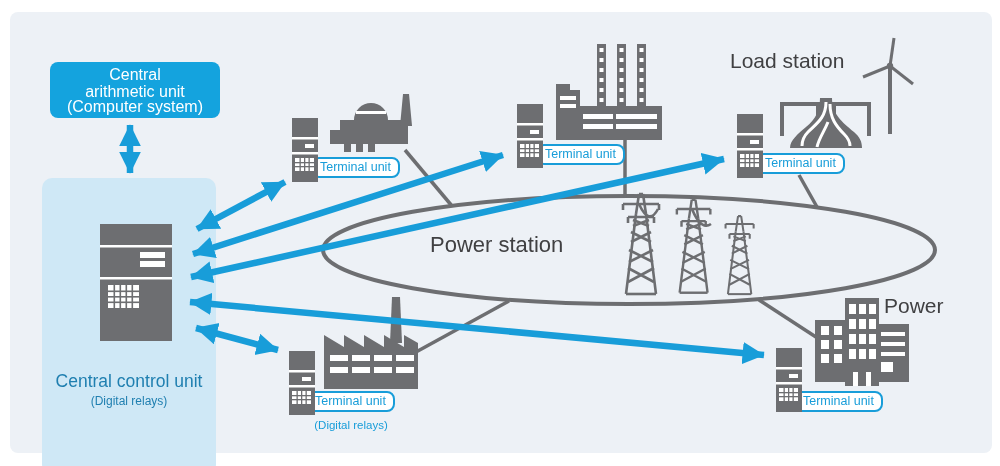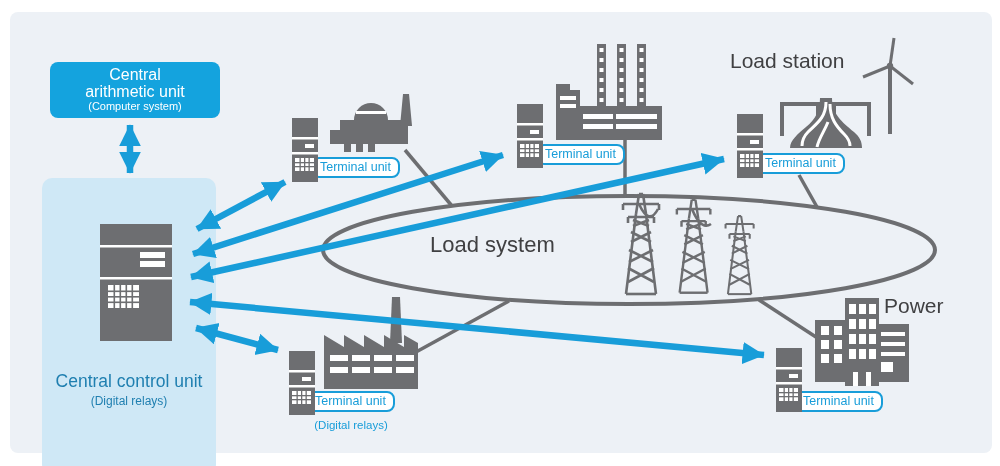--- a/index.html
+++ b/index.html
@@ -9,21 +9,21 @@
       background:var(--canvas-bg);z-index:0;}
   .layer{position:absolute;left:0;top:0;width:1000px;height:466px;pointer-events:none;}
   #gray-layer{z-index:2;}
   #blue-layer{z-index:7;}
   .icon{position:absolute;z-index:4;}
   .server{z-index:6;}
   .panel-box{position:absolute;left:50px;top:62px;width:170px;height:56px;border-radius:8px;
       background:var(--box-blue);color:#fff;text-align:center;z-index:3;
       display:flex;flex-direction:column;justify-content:center;}
   .panel-box .t1{font-size:16px;line-height:16.5px;width:124px;margin:0 auto;text-align:center;}
-  .panel-box .t2{font-size:11px;line-height:13px;}
+  .panel-box .t2{font-size:16px;line-height:13px;}
   .control-panel{position:absolute;left:42px;top:178px;width:174px;height:296px;border-radius:10px;
       background:var(--panel-light);z-index:1;}
   .cc-title{position:absolute;top:193px;left:0;width:100%;text-align:center;font-size:17.5px;
       color:var(--control-text);}
   .cc-sub{position:absolute;top:216px;left:0;width:100%;text-align:center;font-size:12px;
       color:var(--control-text);}
   .tu{position:absolute;background:#fff;border:2px solid var(--accent);color:var(--accent);
       border-radius:8px;padding:1px 7px 2px 7px;font-size:12.5px;white-space:nowrap;z-index:5;}
   .heading{position:absolute;color:var(--heading-text);z-index:4;white-space:nowrap;}
   .sub-accent{position:absolute;color:var(--accent);font-size:11.5px;z-index:5;text-align:center;}
@@ -256,21 +256,21 @@
 
   <svg class="icon" style="left:322px;top:297px" width="100" height="94">
       <use href="#factory"></use>
     </svg>
   <div class="tu" style="left:306px;top:391px">Terminal unit</div>
   <div class="sub-accent" style="left:296px;top:419px;width:110px">(Digital relays)</div>
   <svg class="icon server" style="left:289px;top:351px" width="26" height="64">
       <use href="#term-server"></use>
     </svg>
 
-  <div class="heading" style="left:430px;top:232px;font-size:22px">Load system</div>
+  <div class="heading" style="left:430px;top:232px;font-size:22px">Power station</div>
 
   <svg id="blue-layer" class="layer" viewBox="0 0 1000 466">
     <defs>
       <marker id="ah" markerWidth="3.6" markerHeight="3.6" refX="3.3" refY="1.7" orient="auto-start-reverse" markerUnits="strokeWidth">
         <path d="M0,0 L3.4,1.7 L0,3.4 Z" class="ah"></path>
       </marker>
     </defs>
     <line x1="130" y1="125" x2="130" y2="173" class="blue-line" marker-start="url(#ah)" marker-end="url(#ah)"></line>
     <line x1="197" y1="229" x2="285" y2="182" class="blue-line" marker-start="url(#ah)" marker-end="url(#ah)"></line>
     <line x1="193" y1="254" x2="503" y2="155" class="blue-line" marker-start="url(#ah)" marker-end="url(#ah)"></line>

